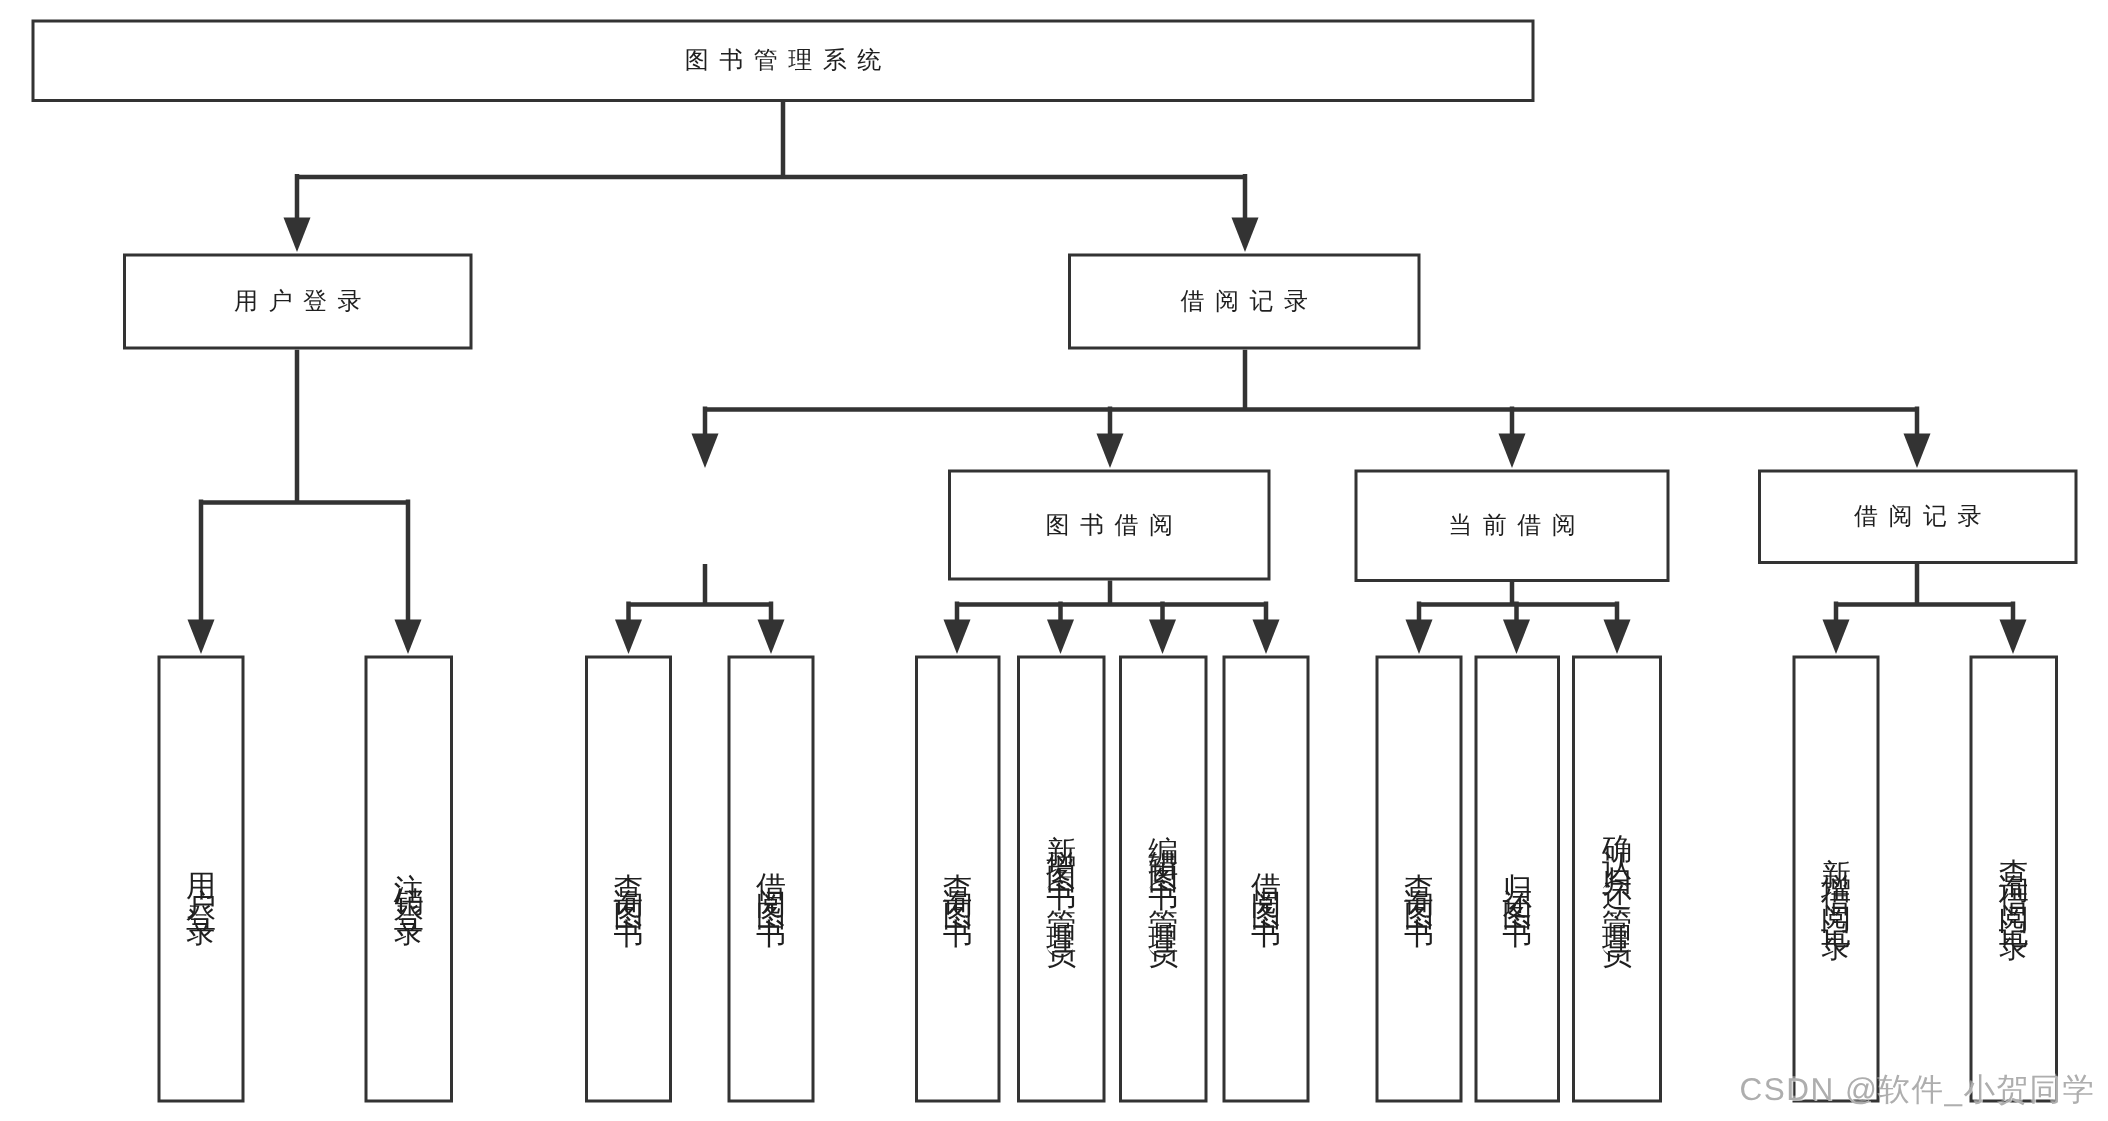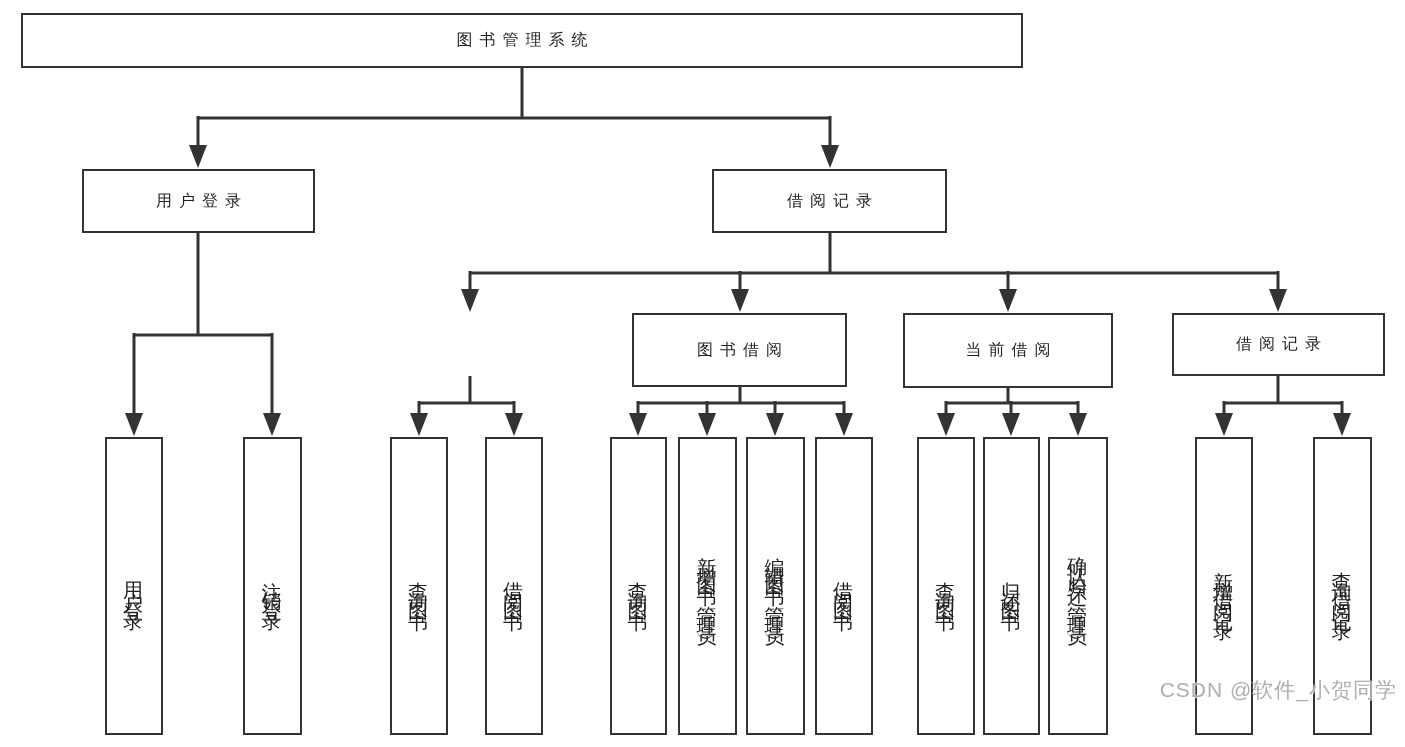--- a/index.html
+++ b/index.html
@@ -42,21 +42,21 @@
   #l5 {left:610px;  width:57px;}
   #l6 {left:678px;  width:59px;}
   #l7 {left:746px;  width:59px;}
   #l8 {left:815px;  width:58px;}
   #l9 {left:917px;  width:58px;}
   #l10{left:983px;  width:57px;}
   #l11{left:1048px; width:60px;}
   #l12{left:1195px; width:58px;}
   #l13{left:1313px; width:59px;}
   #watermark{
-    position:absolute; right:8px; top:676px; z-index:5;
+    position:absolute; right:8px; top:712px; z-index:5;
     font-size:21px; letter-spacing:1px; color:var(--watermark);
     text-shadow:1px 1px 0 rgba(255,255,255,.65), -1px -1px 0 rgba(255,255,255,.4);
     margin-left:28px;
   }
 </style>
 </head>
 <body>
 
 <div id="canvas">
 

